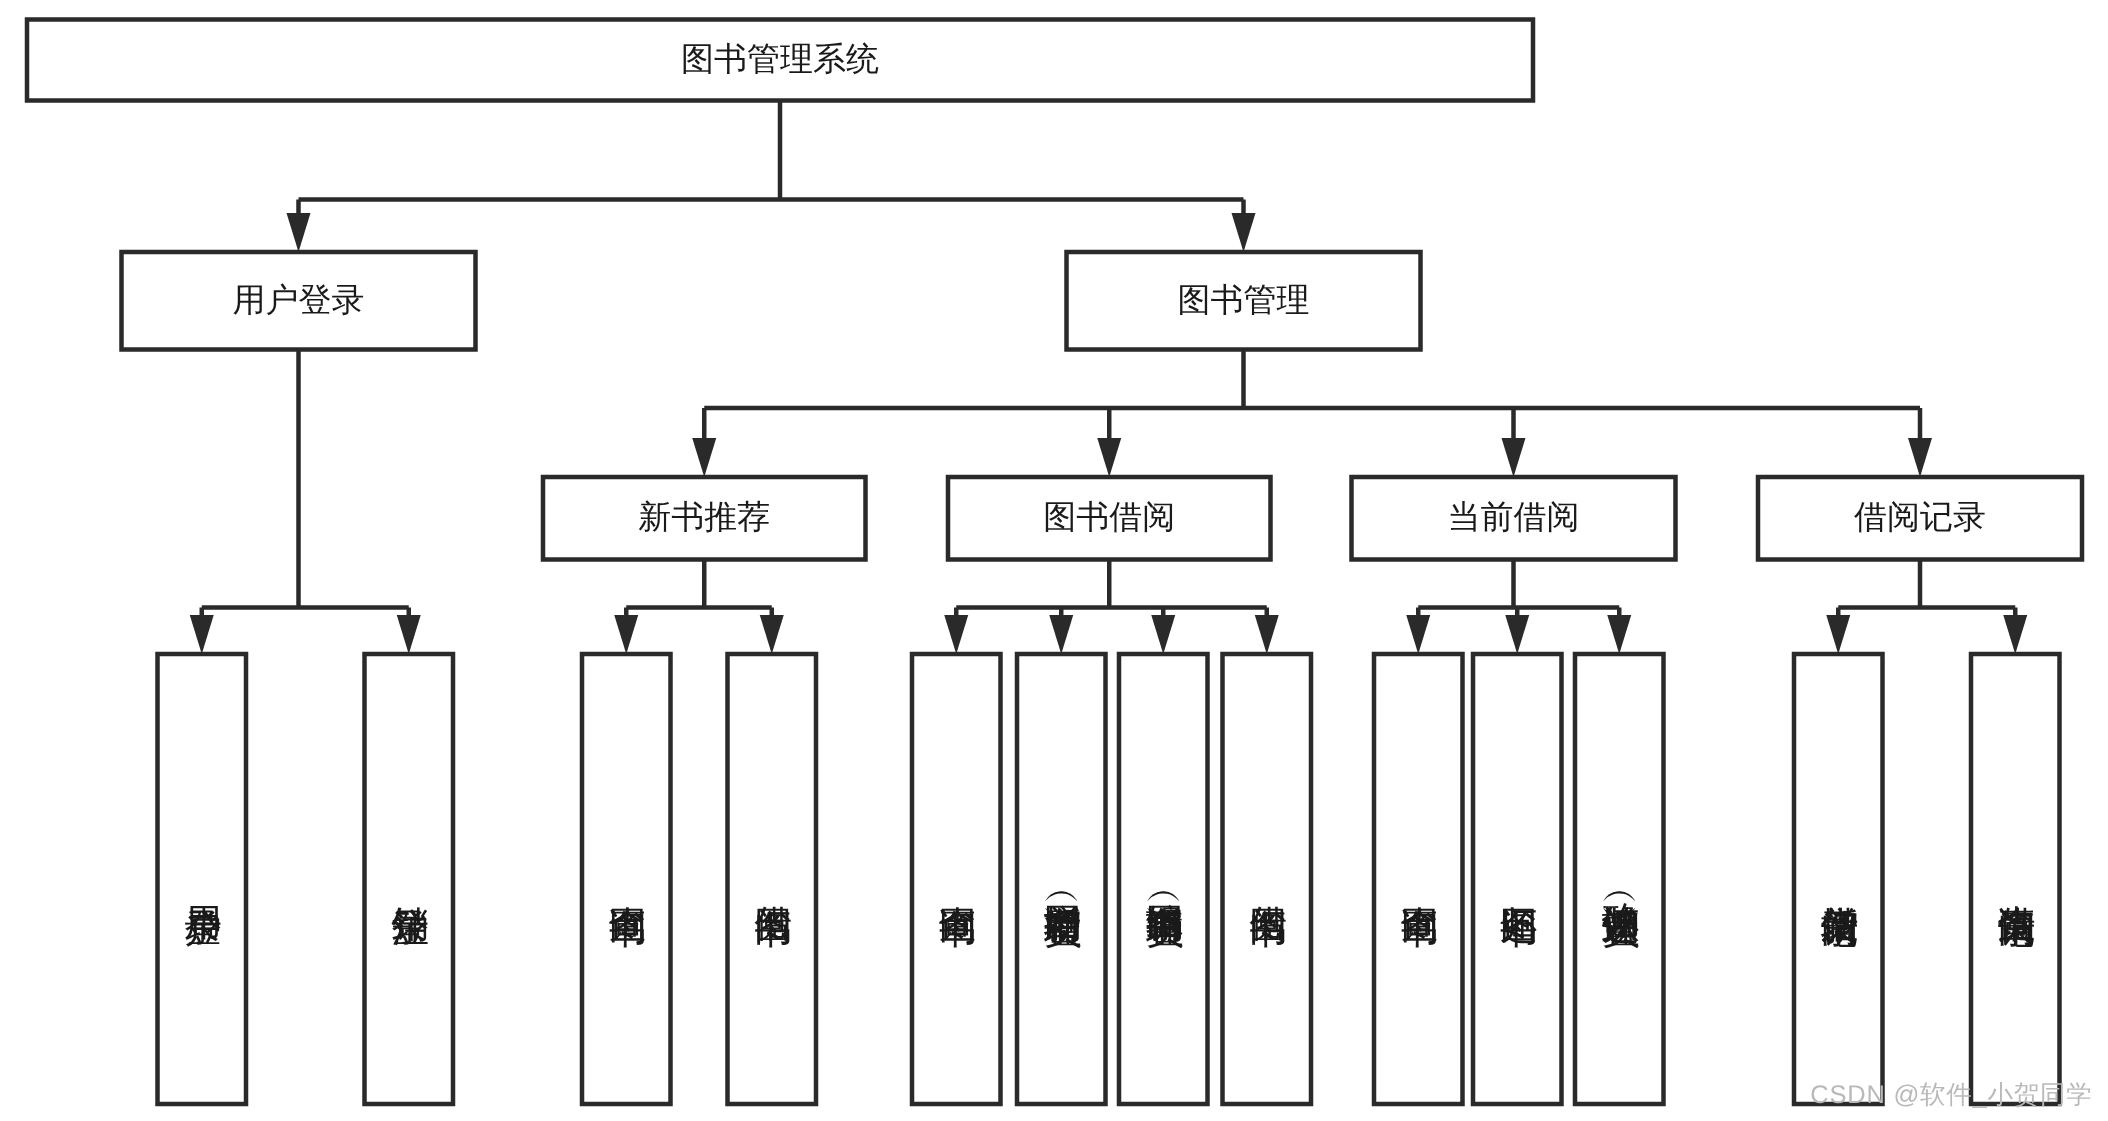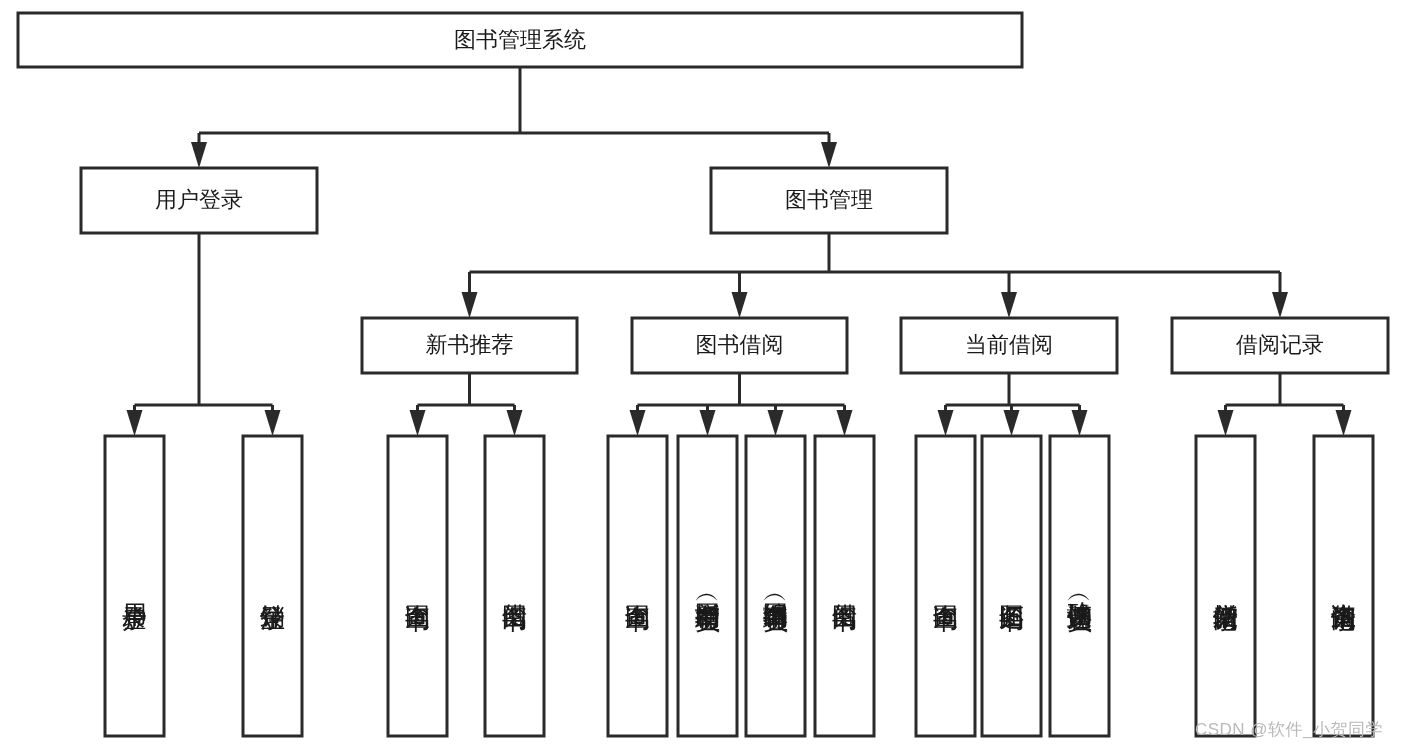--- a/index.html
+++ b/index.html
@@ -58,21 +58,21 @@
     text-orientation: upright;
     font-family: "Liberation Sans", "DejaVu Sans", sans-serif;
     font-size: 25px;
     line-height: 1.08;
     letter-spacing: 1px;
     color: #1a1a1a;
     white-space: nowrap;
   }
   .watermark {
     position: absolute;
-    right: 22px;
+    right: 10px;
     bottom: 6px;
     font-family: "Liberation Sans", "DejaVu Sans", sans-serif;
     font-size: 17px;
     color: #b9b9b9;
     letter-spacing: 0.5px;
     user-select: none;
   }
 </style>
 </head>
 <body>

